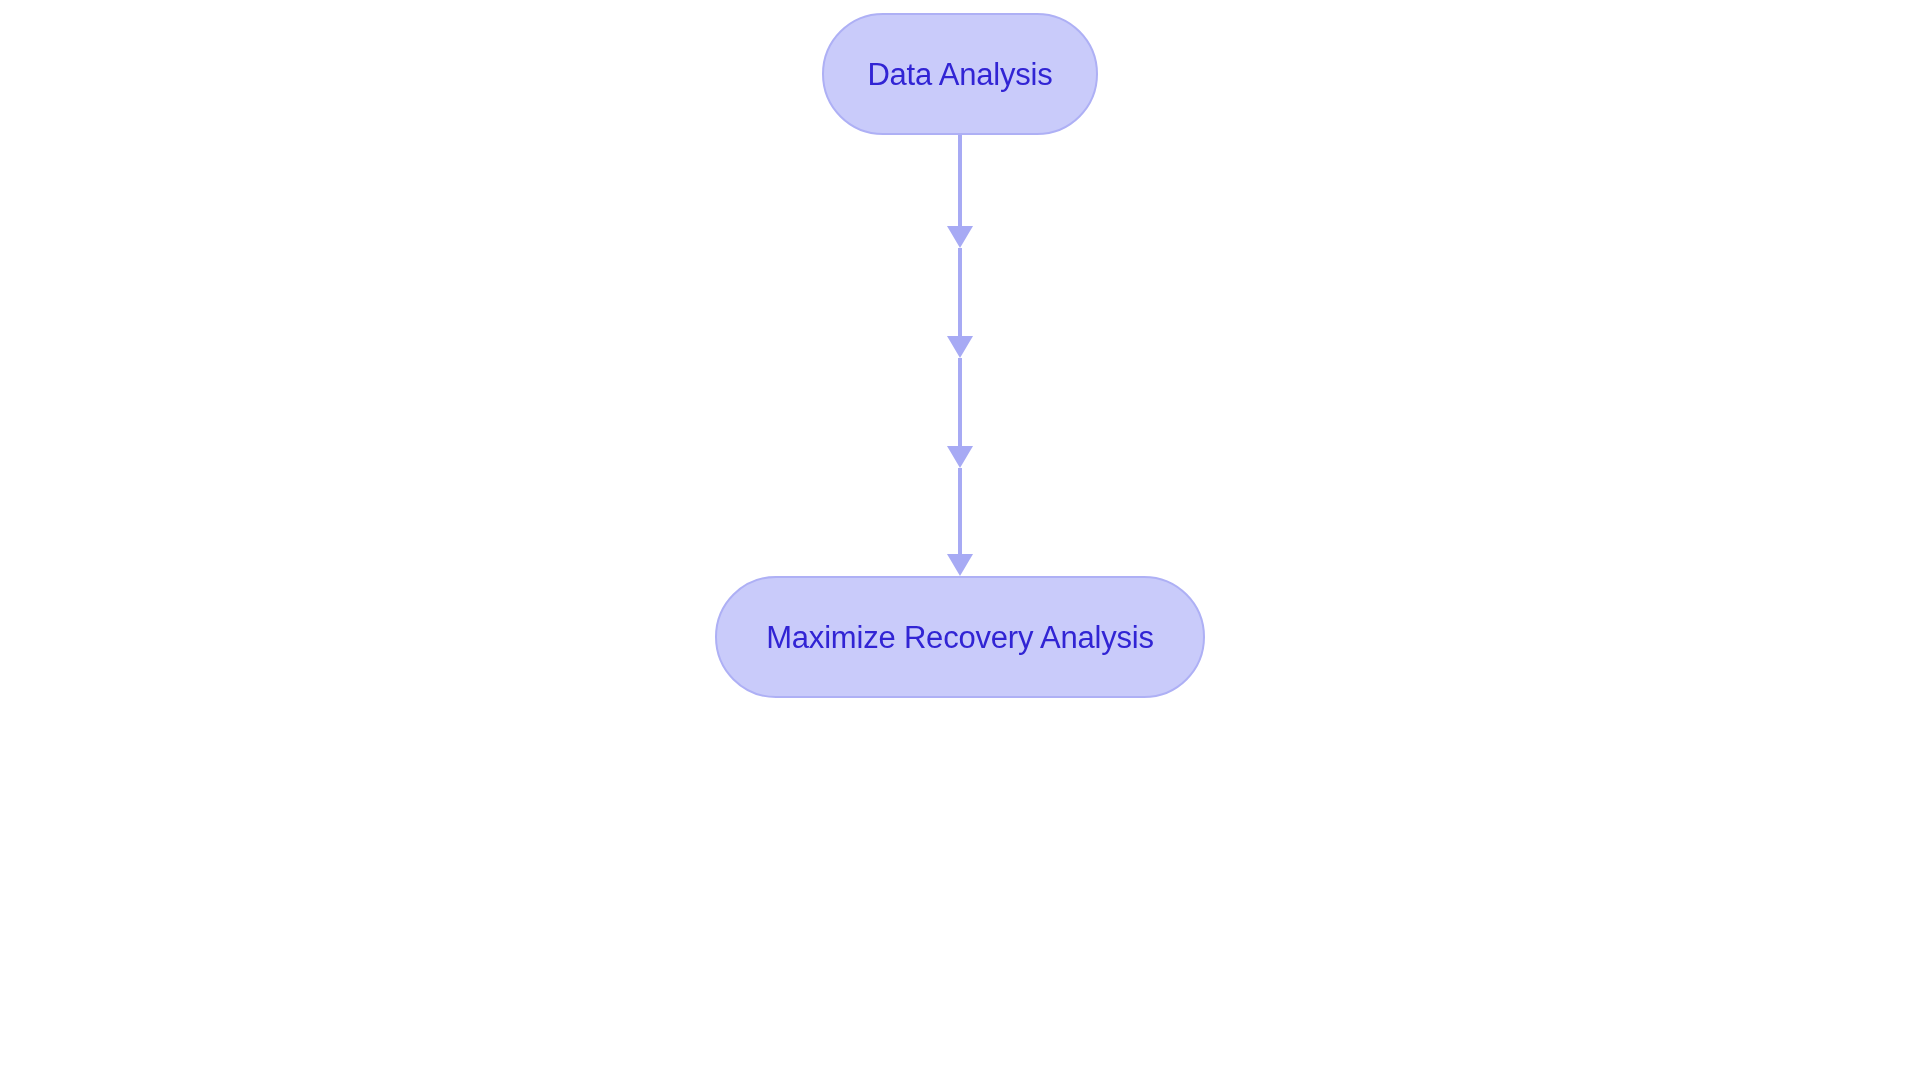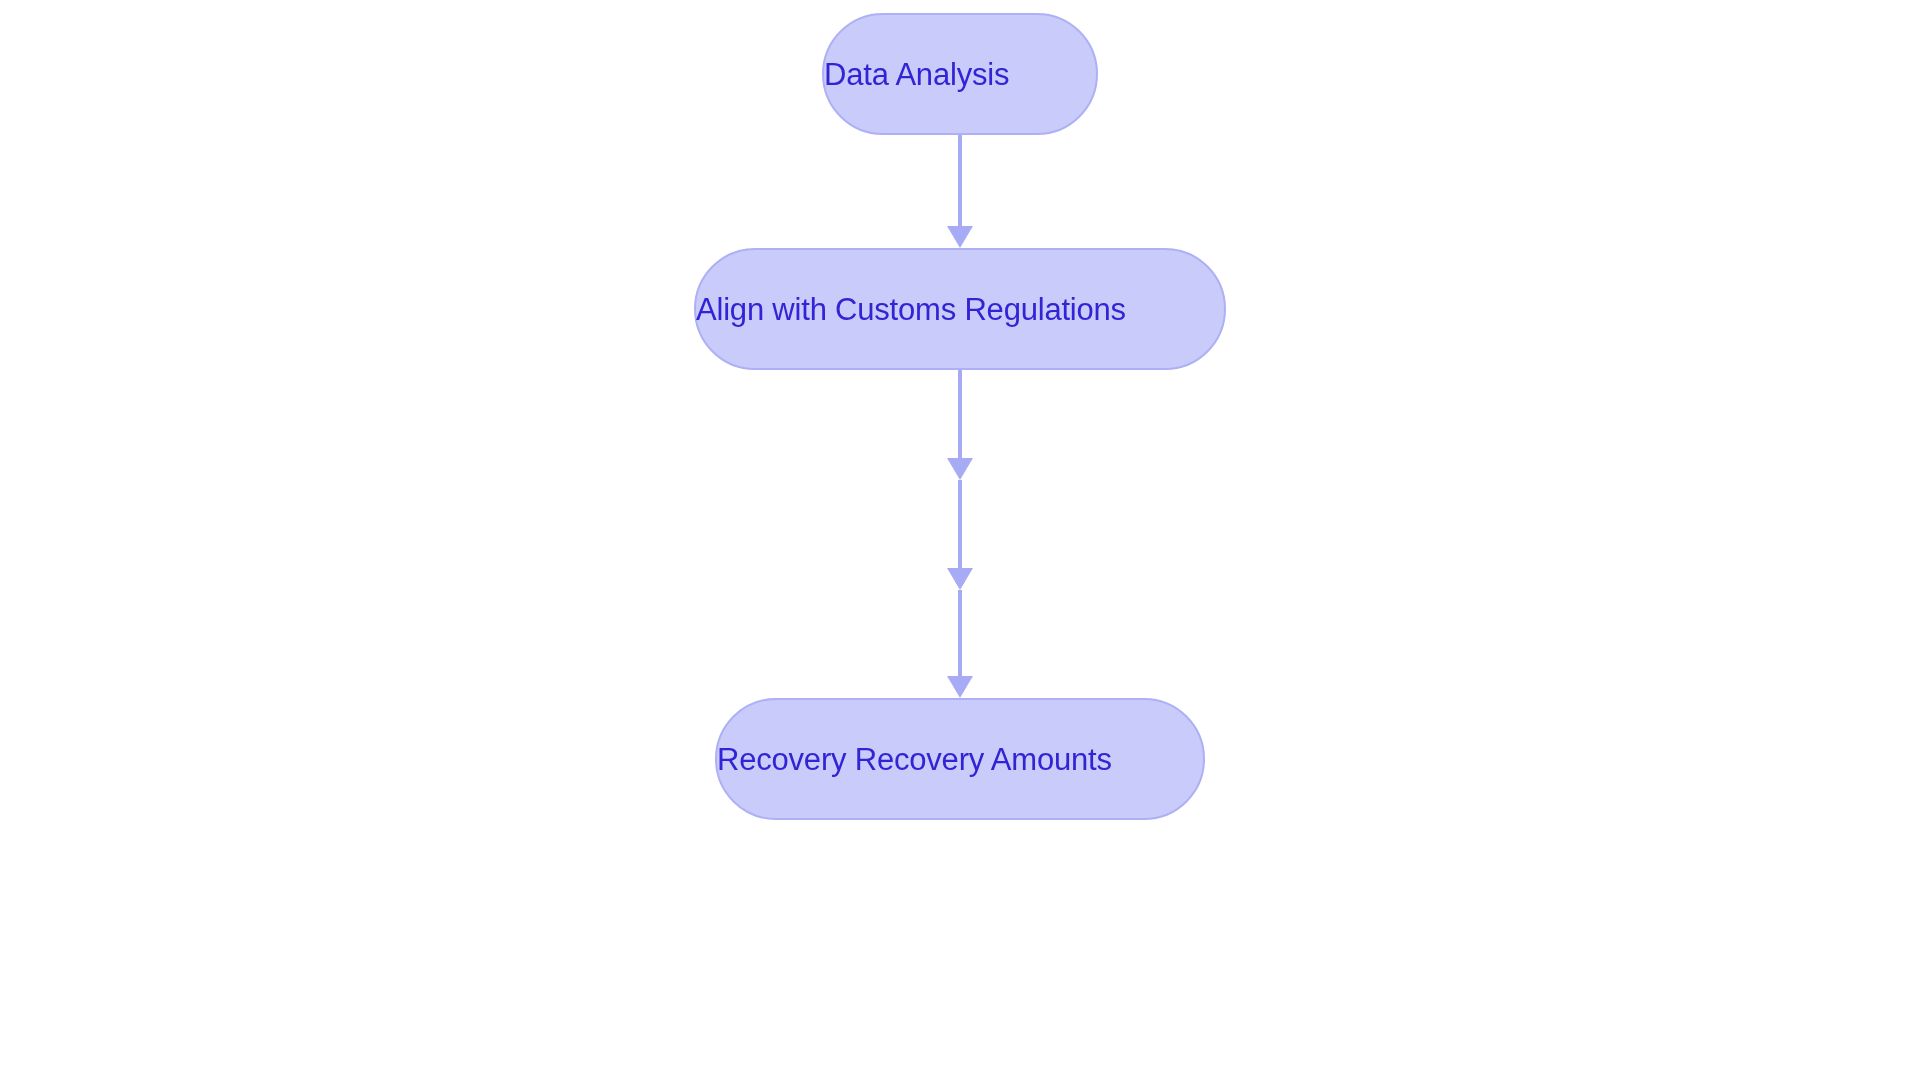--- a/index.html
+++ b/index.html
@@ -29,20 +29,21 @@
     height: 1083px;
     display: flex;
     flex-direction: column;
     align-items: center;
   }
 
   .flow-node {
     box-sizing: border-box;
     display: flex;
     align-items: center;
+    justify-content: center;
     background: #c9cbfa;
     border: 2px solid #aeb0f5;
     border-radius: 999px;
     flex: none;
   }
 
   .flow-node-label {
     color: #3124d4;
     font-family: "Liberation Sans", sans-serif;
     font-size: 31px;
@@ -99,39 +100,36 @@
 
     <div class="flow-node node-n1">
       <span class="flow-node-label">Data Analysis</span>
     </div>
 
     <div class="flow-connector gap-1">
       <div class="connector-line"></div>
       <div class="connector-head"></div>
     </div>
 
-    <div class="flow-node node-n2">
-      <span class="flow-node-label">Align with Customs Regulations</span>
-    </div>
 
     <div class="flow-connector gap-2">
       <div class="connector-line"></div>
       <div class="connector-head"></div>
     </div>
 
 
     <div class="flow-connector gap-3">
       <div class="connector-line"></div>
       <div class="connector-head"></div>
     </div>
 
 
     <div class="flow-connector gap-4">
       <div class="connector-line"></div>
       <div class="connector-head"></div>
     </div>
 
     <div class="flow-node node-n5">
-      <span class="flow-node-label">Recovery Recovery Amounts</span>
+      <span class="flow-node-label">Maximize Recovery Analysis</span>
     </div>
 
   </div>
 </div>
 
 </body></html>

